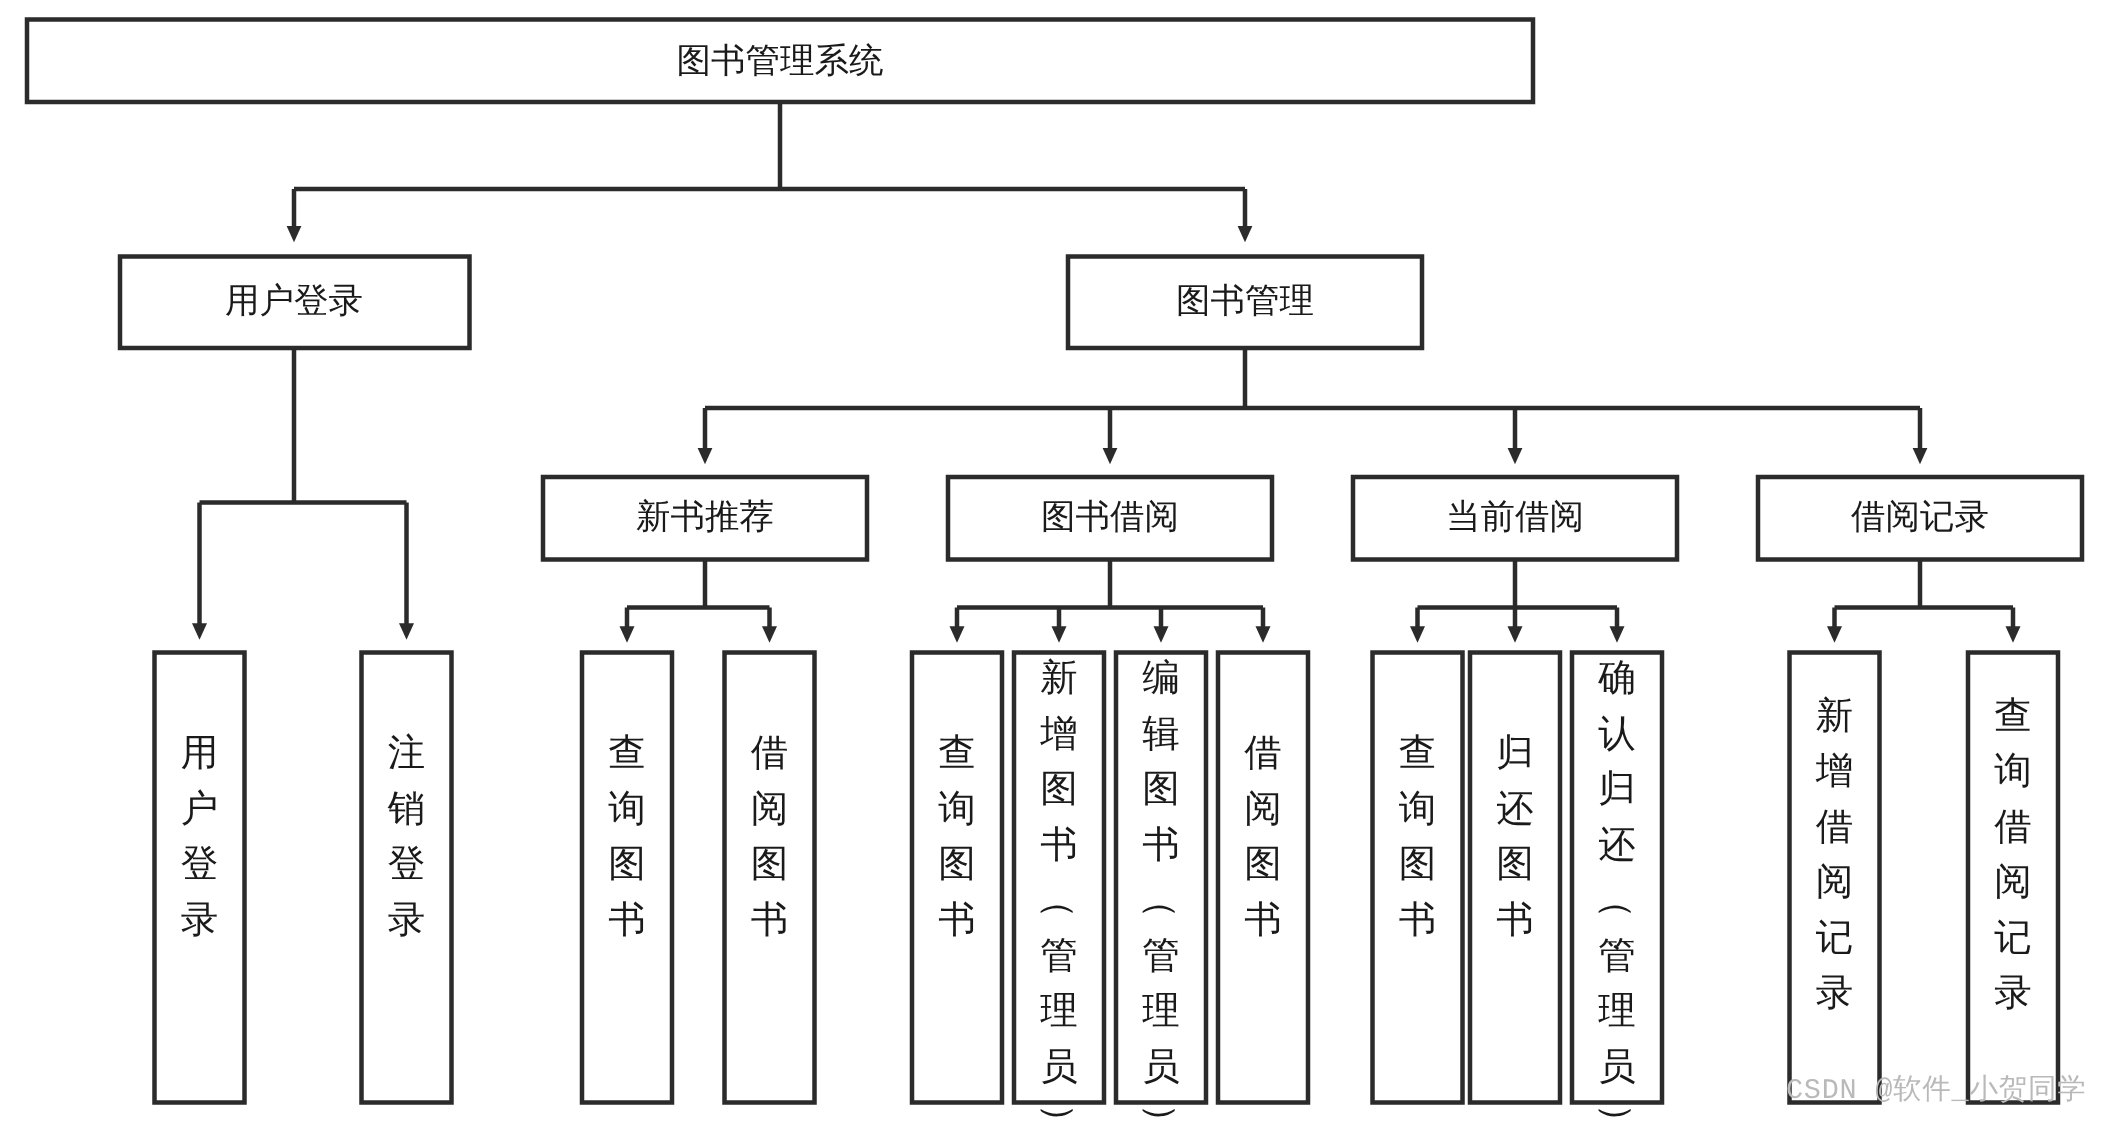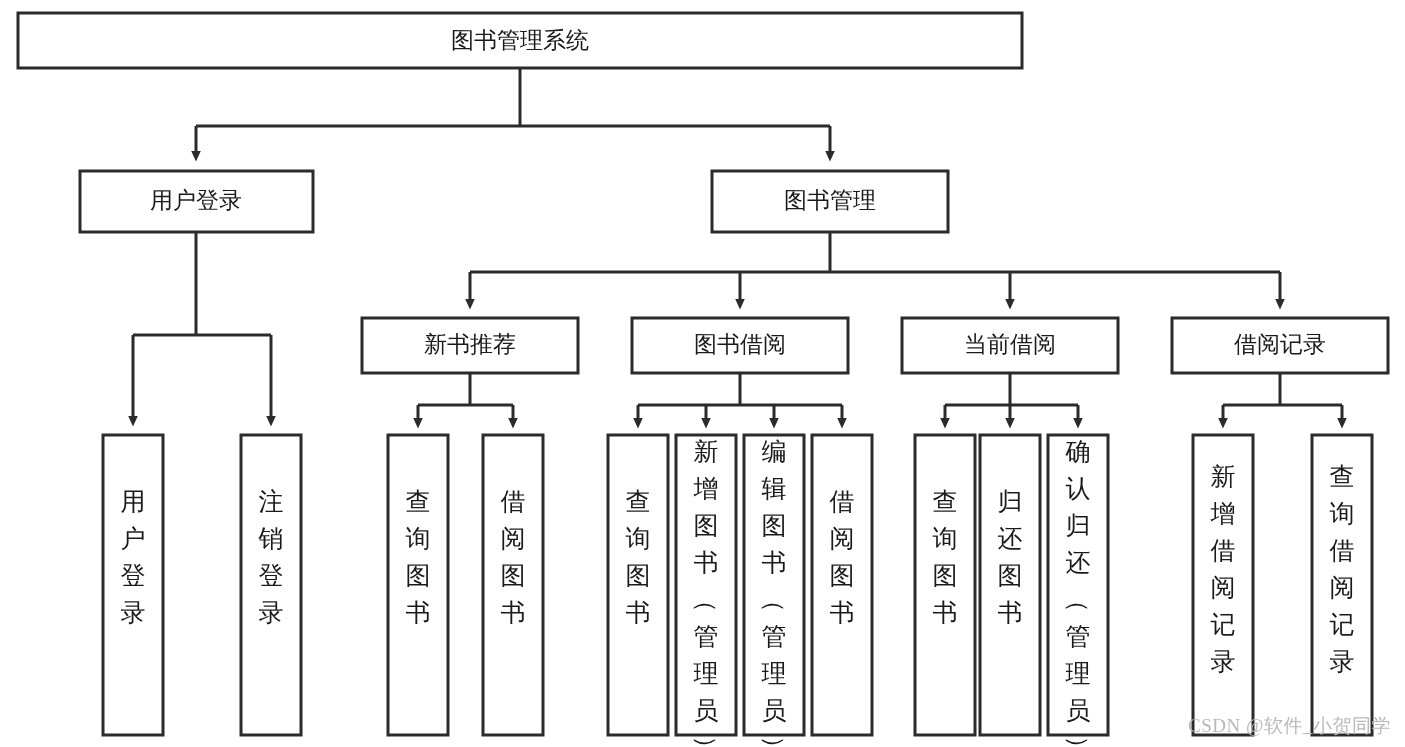--- a/index.html
+++ b/index.html
@@ -56,21 +56,21 @@
   .vert-char {
     font-family: "Liberation Sans", sans-serif;
     font-size: 25px;
     fill: #1a1a1a;
     text-anchor: middle;
   }
   .watermark {
     position: absolute;
     right: 14px;
     bottom: 8px;
-    font-family: Liberation Serif, serif;
+    font-family: Liberation Mono, monospace;
     font-size: 19px;
     color: #b9b9b9;
     white-space: nowrap;
     letter-spacing: 0.5px;
     user-select: none;
   }
 </style>
 </head>
 <body>
 

